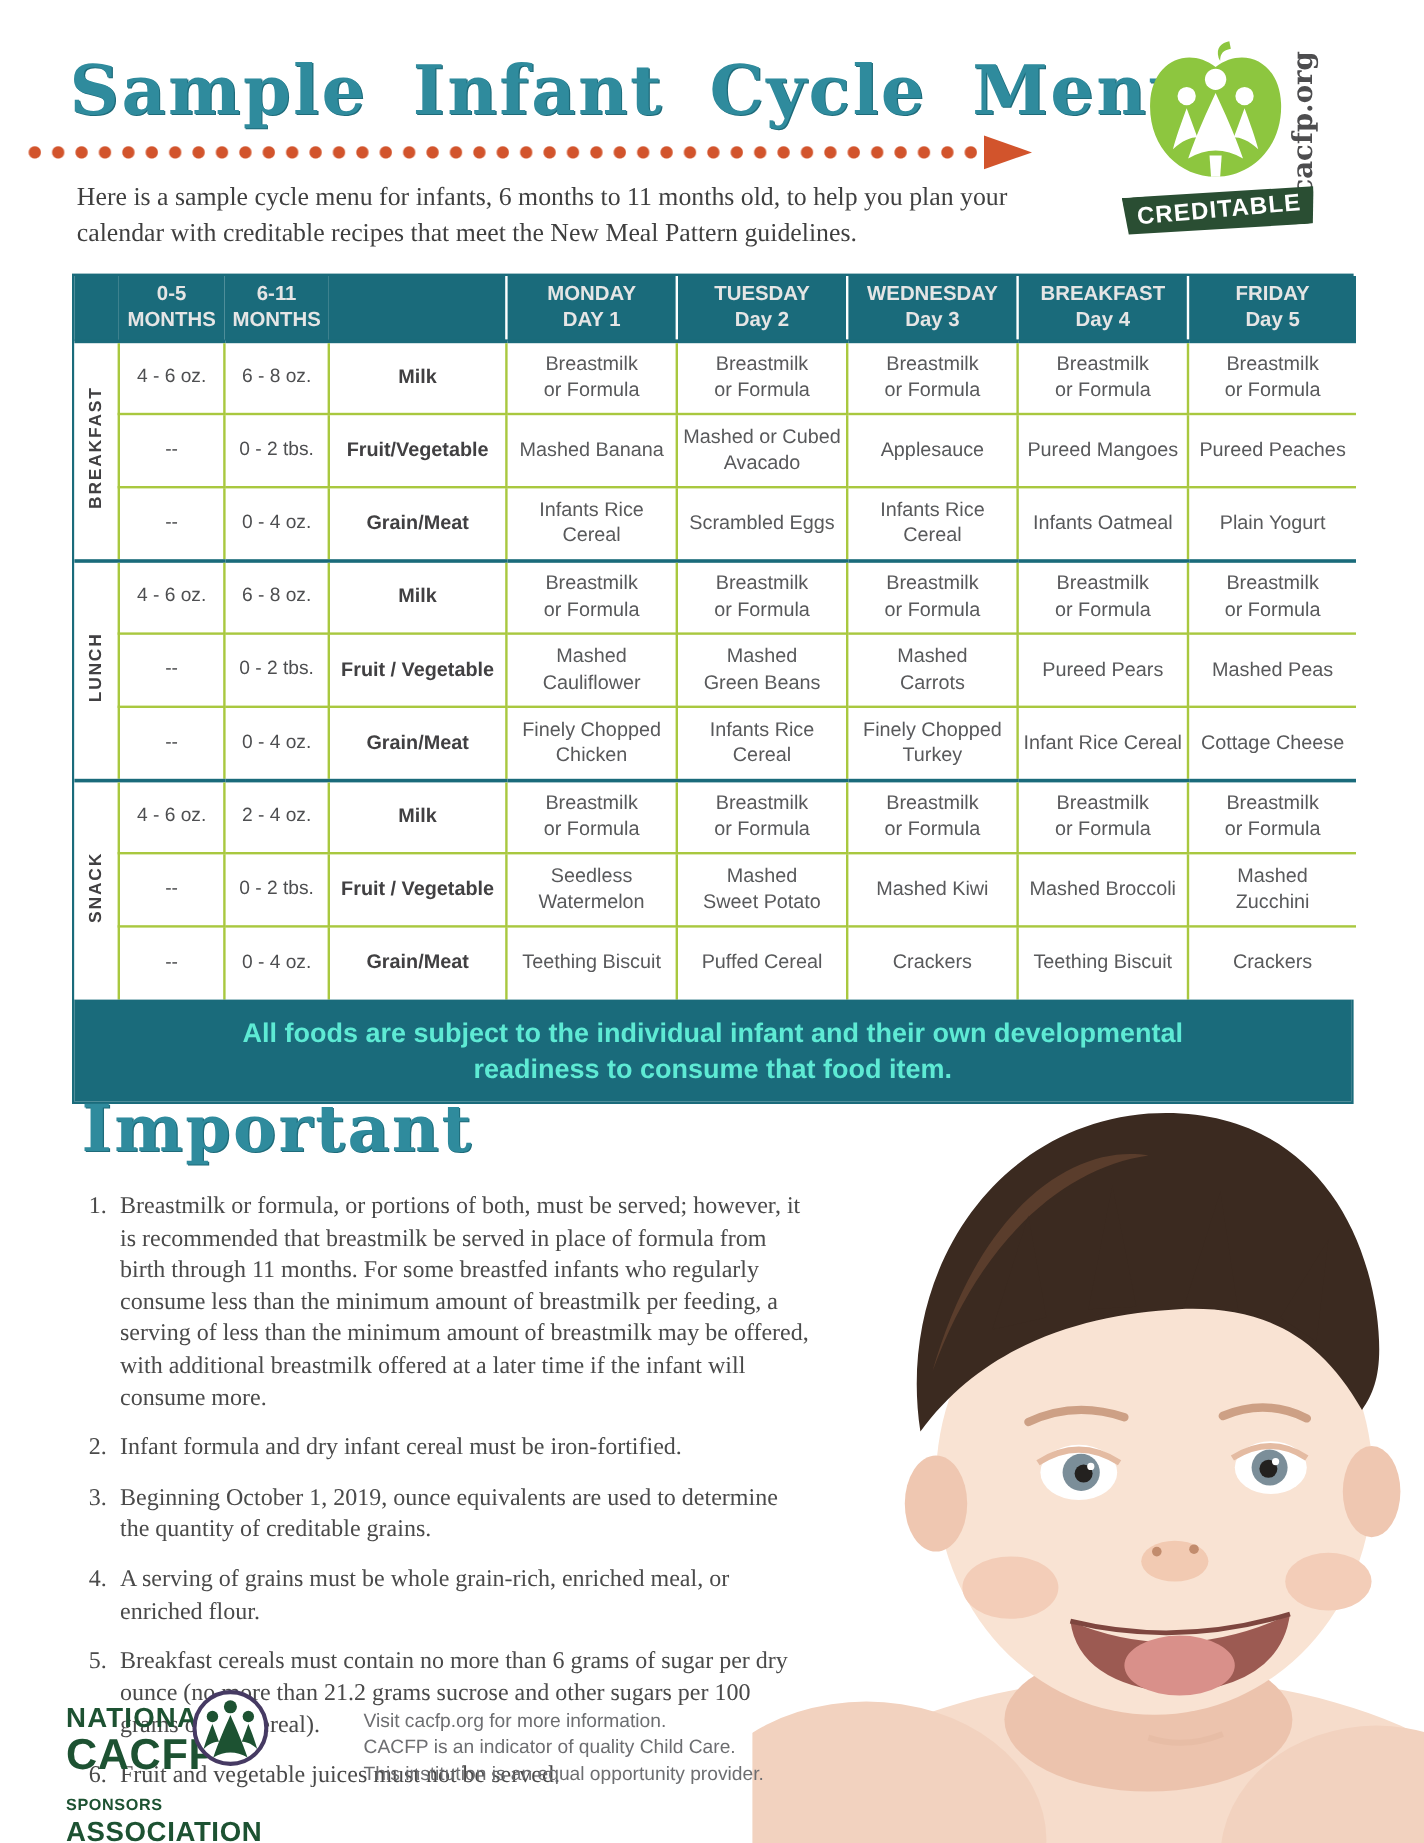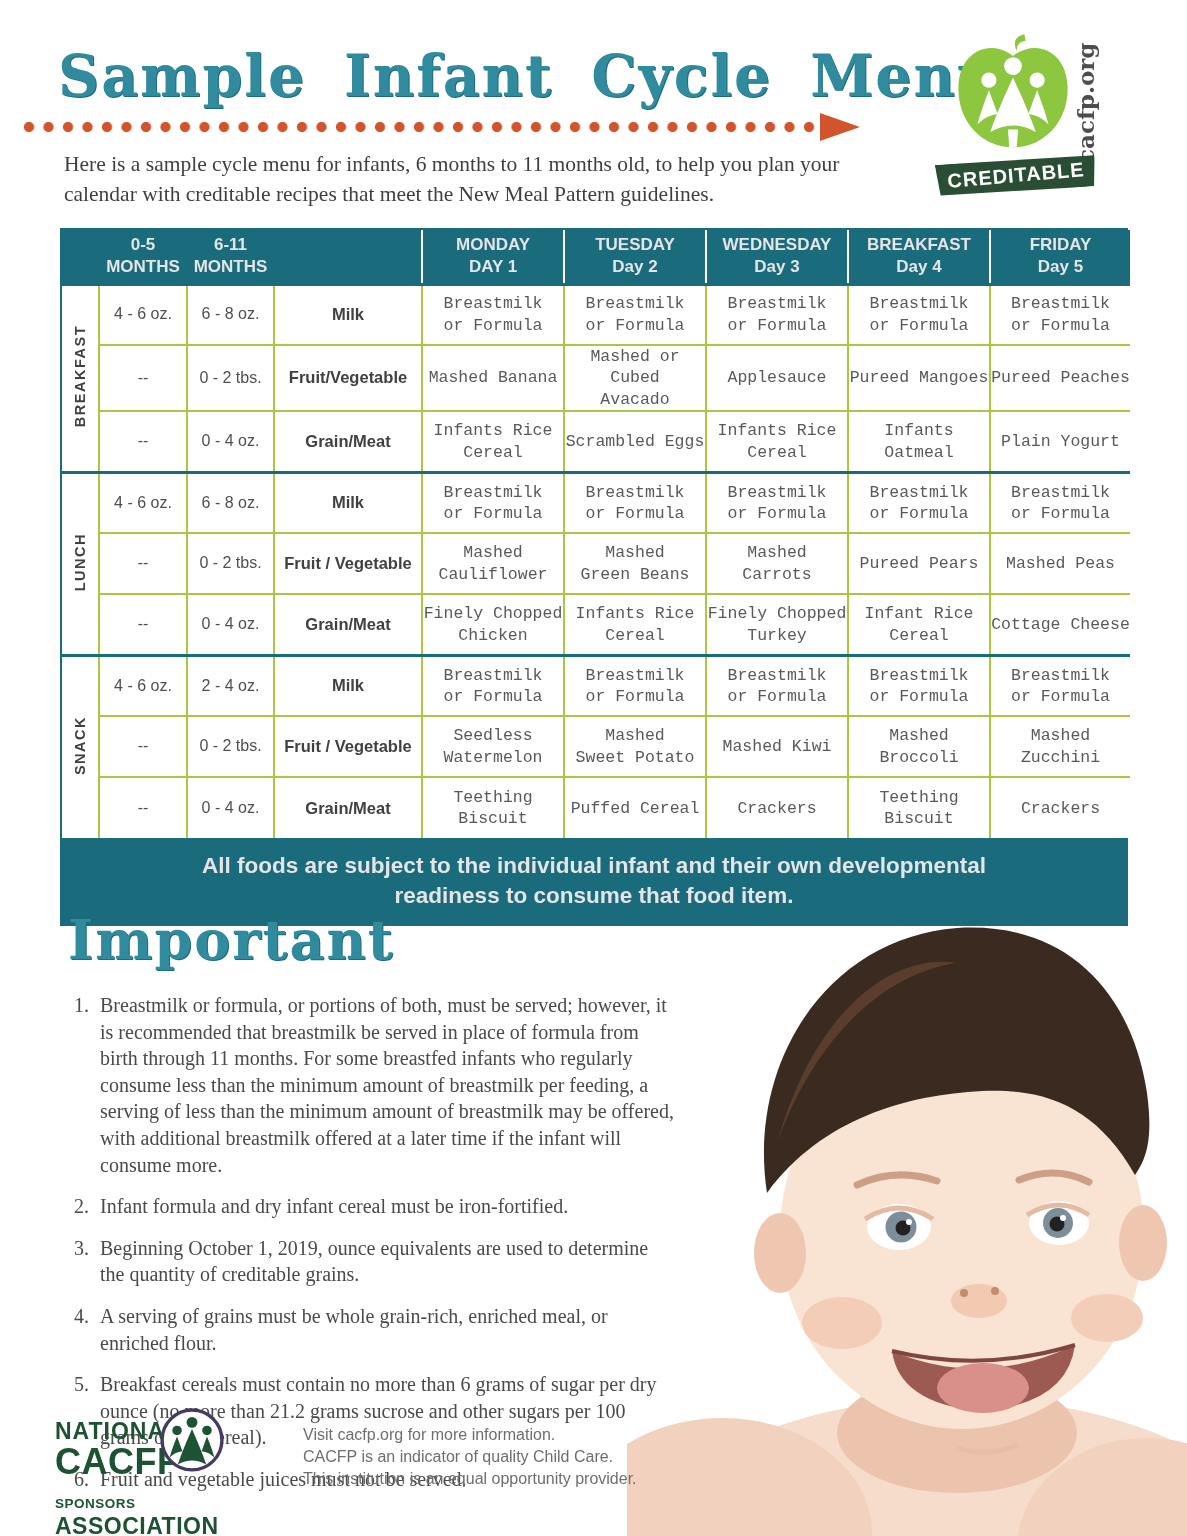--- a/index.html
+++ b/index.html
@@ -47,31 +47,31 @@
   
   .menu-wrap { position:absolute; left:60px; top:228px; width:1068px; border:2px solid #1a6b7b; }
   table.menu { width:100%; border-collapse:collapse; table-layout:fixed; border:hidden; }
   .menu th, .menu td { border:2px solid #a9c83f; text-align:center; vertical-align:middle; }
   .menu thead th {
     border:0; background:#1a6b7b; color:#e5e5e5;
     font-size:17px; font-weight:bold; height:54px; line-height:1.3;
   }
   .menu thead th.day-th { border-left:2px solid #ffffff;text-align:center; }
   .menu tbody td { height:61px; color:#58595b; font-size:16.5px; line-height:1.3; background:#fff; }
-  .menu td.food { white-space:pre-line;font-family:Liberation Mono, monospace; }
+  .menu td.food { white-space:pre-line; }
   .menu td.amt { font-size:16px; color:#4e4f51; }
   .menu td.cat { font-weight:bold; color:#414042; font-size:16.5px; }
   .menu th.meal { background:#fff; }
   .menu th.meal span {
     writing-mode:vertical-rl; transform:rotate(180deg);
     font-weight:bold; font-size:14.5px; letter-spacing:1.5px; color:#414042;
   }
   .menu tr.sec-top td, .menu tr.sec-top th { border-top:3px solid #1a6b7b; }
   .banner {
-    background:#1a6b7b; color:#e5e5e5; text-align:center;
+    background:#1a6b7b; color:#5eead4; text-align:center;
     font-size:22.5px; font-weight:bold; line-height:1.32; padding:13px 70px;
     white-space:pre-line;
   }
 
   
   .important-title {
     position:absolute; left:68px; top:908px;
     font-family:"DejaVu Serif", serif; font-weight:bold;
     font-size:54px; color:#2f8b9d; letter-spacing:2px;
     text-shadow:1px 1px 0 #1e6b7a;

